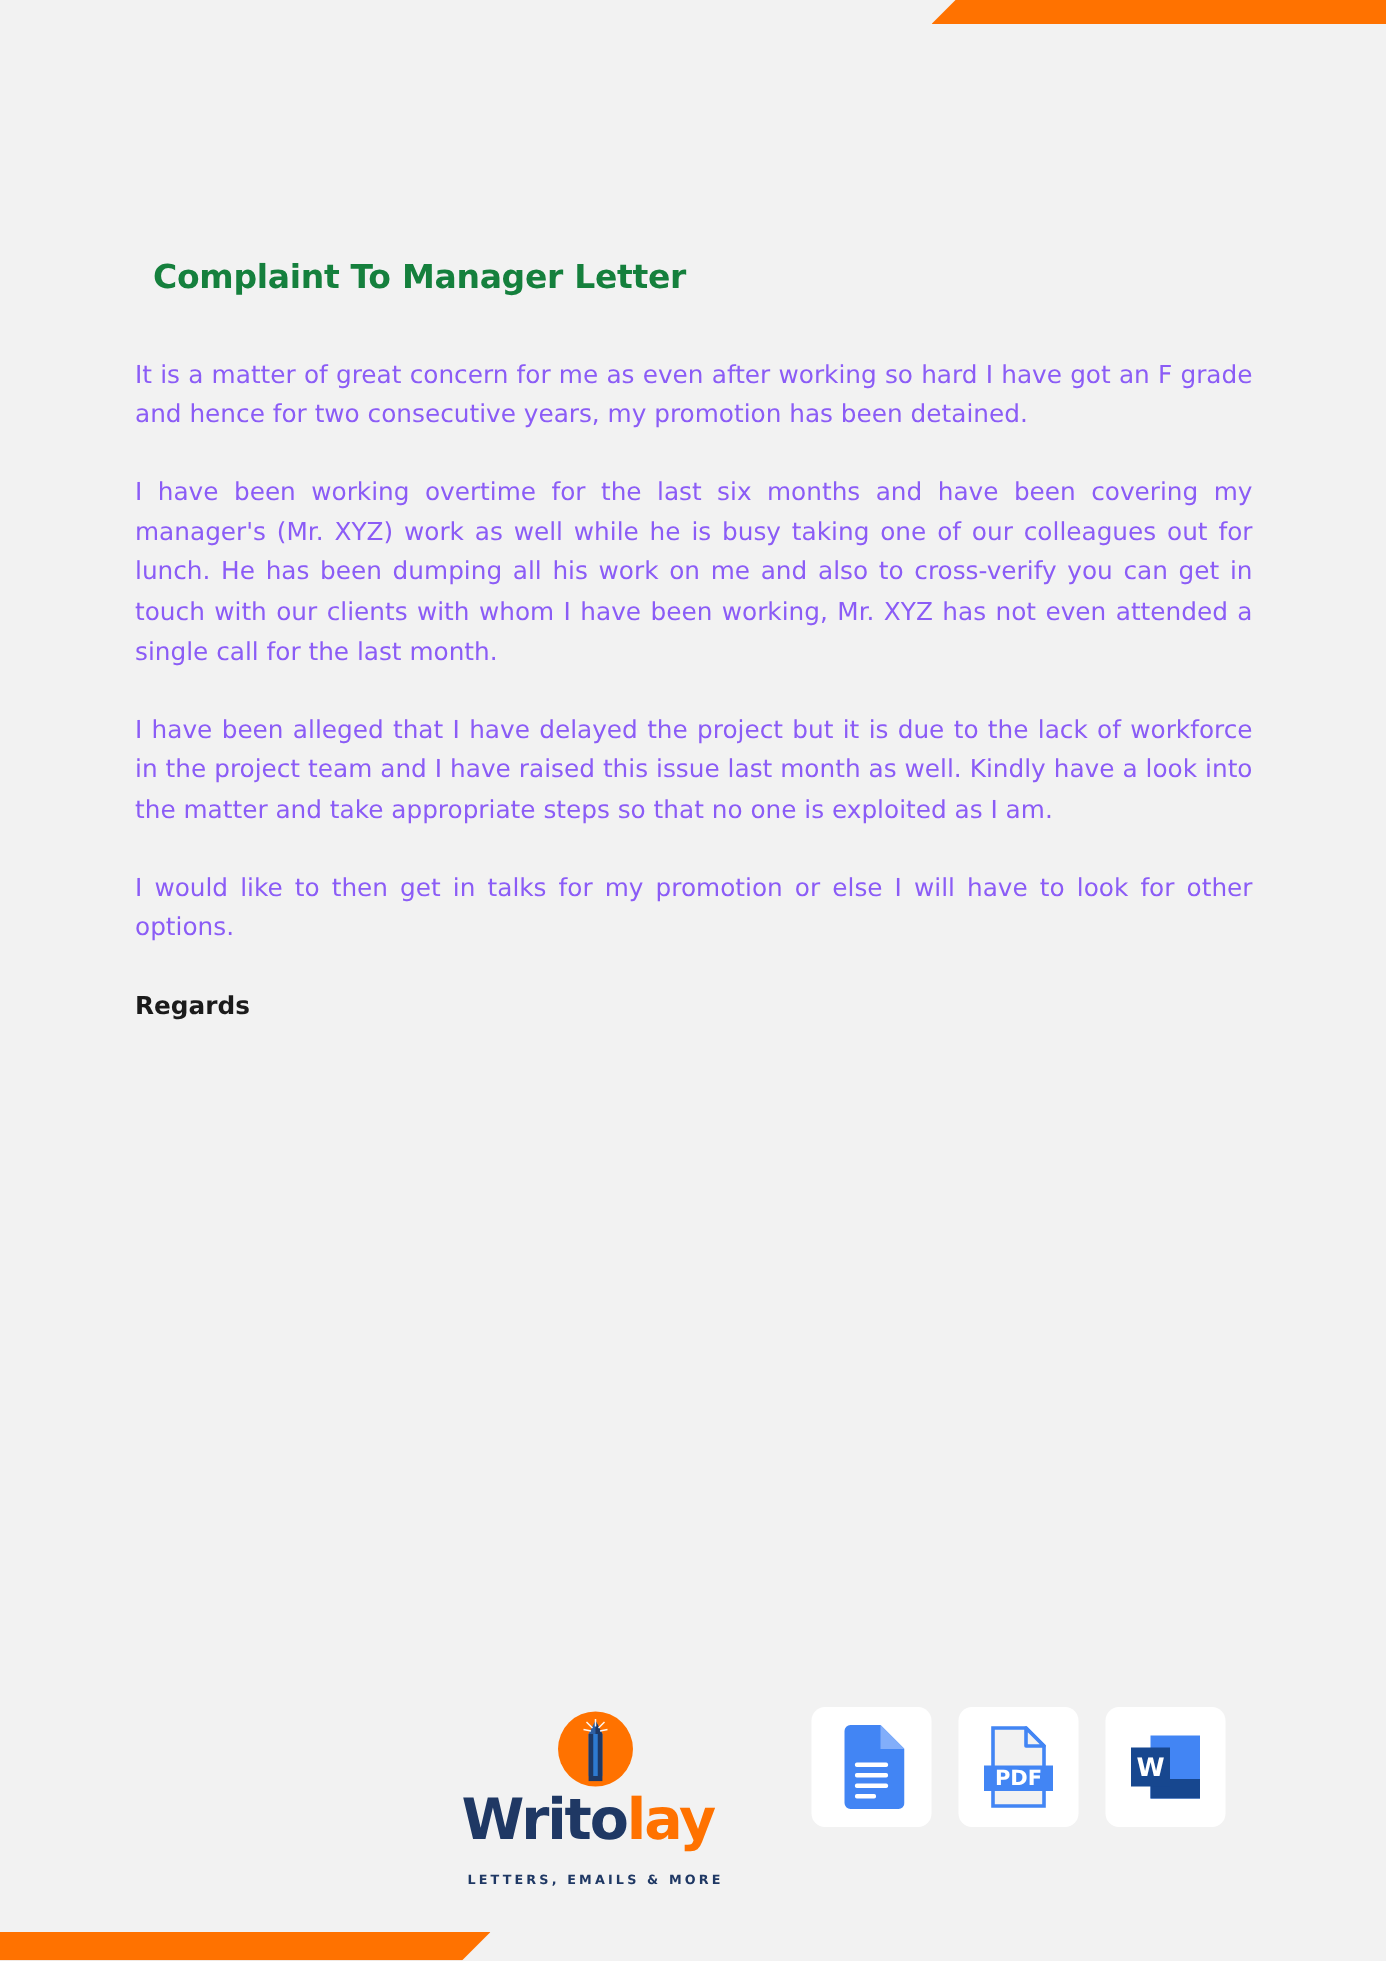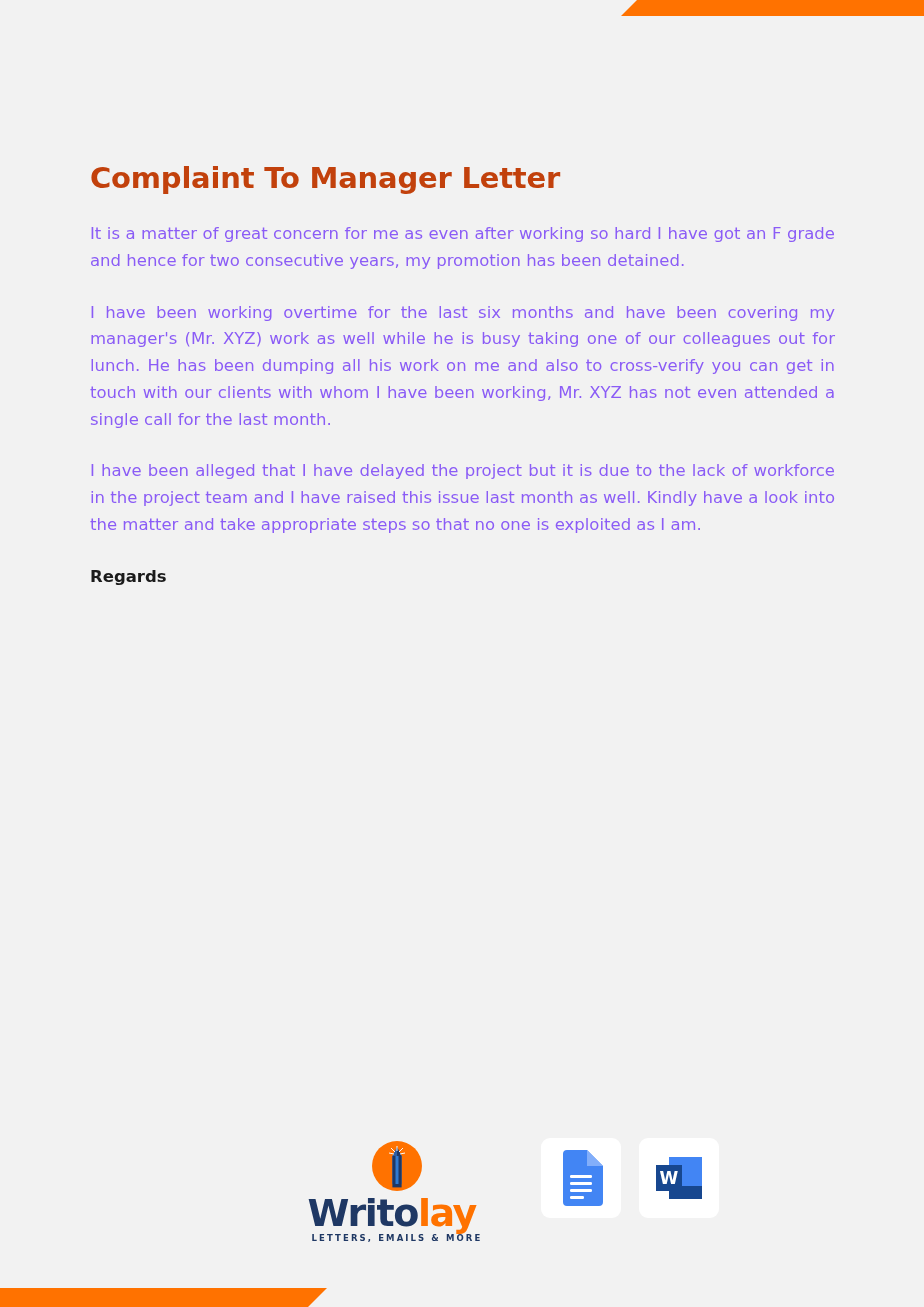--- a/index.html
+++ b/index.html
@@ -45,26 +45,26 @@
 
   
   .letter {
     position: absolute;
     left: 90px;
     top: 0;
     width: 745px;
   }
 
   .letter-title {
-    margin: 0;
+    margin: 12px;
     padding-top: 160px;
     font-family: "DejaVu Sans", sans-serif;
-    font-size: 29px;
-    font-weight: bold;
-    color: #c2410c;
+    font-size: 22px;
+    font-weight: bold;
+    color: #15803d;
     letter-spacing: -0.2px;
     line-height: 1.25;
   }
 
   .salutation {
     margin: 0;
     padding-top: 48px;
     font-size: 16.5px;
     font-weight: bold;
     color: #1b1b1b;
@@ -145,21 +145,21 @@
     white-space: nowrap;
   }
   .logo-text .writo { color: #1f3864; }
   .logo-text .lay { color: #ff7200; }
   .logo-tagline {
     font-family: "DejaVu Sans", sans-serif;
     font-size: 8.5px;
     font-weight: bold;
     color: #1f3864;
     letter-spacing: 2.1px;
-    margin-top: 2px;
+    margin-top: 18px;
     margin-left: 4px;
     white-space: nowrap;
   }
 
   .file-buttons {
     position: absolute;
     left: 541px;
     top: 6px;
     display: flex;
     gap: 18px;
@@ -184,20 +184,21 @@
   <div class="deco-bottom-left"></div>
 
   <div class="letter">
 
     <h1 class="letter-title">Complaint To Manager Letter</h1>
 
 
     <p class="para">It is a matter of great concern for me as even after working so hard I have got an F grade and hence for two consecutive years, my promotion has been detained.</p>
     <p class="para">I have been working overtime for the last six months and have been covering my manager's (Mr. XYZ) work as well while he is busy taking one of our colleagues out for lunch. He has been dumping all his work on me and also to cross-verify you can get in touch with our clients with whom I have been working, Mr. XYZ has not even attended a single call for the last month.</p>
     <p class="para">I have been alleged that I have delayed the project but it is due to the lack of workforce in the project team and I have raised this issue last month as well. Kindly have a look into the matter and take appropriate steps so that no one is exploited as I am.</p>
+    <p class="para">I would like to then get in talks for my promotion or else I will have to look for other options.</p>
 
     <p class="signoff">Regards</p>
   </div>
 
   <div class="footer">
 
     <div class="brand-logo">
       <div class="logo-mark">
         <div class="logo-circle"></div>
         <svg class="logo-pencil" viewBox="0 0 18 42">
@@ -230,20 +231,28 @@
           <path d="M28 0 l16 16 h-16 z" fill="#82aefa"></path>
           <g fill="#ffffff">
             <rect x="11" y="25" width="22" height="3" rx="1.2"></rect>
             <rect x="11" y="32" width="22" height="3" rx="1.2"></rect>
             <rect x="11" y="39" width="22" height="3" rx="1.2"></rect>
             <rect x="11" y="46" width="14" height="3" rx="1.2"></rect>
           </g>
         </svg>
       </div>
 
+      <div class="file-btn">
+        <svg width="48" height="56" viewBox="0 0 48 56">
+          <path d="M7 2 h22 l12 12 v40 h-34 z" fill="#f2f2f2" stroke="#4285f4" stroke-width="2.4"></path>
+          <path d="M29 2 l12 12 h-12 z" fill="#f2f2f2" stroke="#4285f4" stroke-width="2.4" stroke-linejoin="round"></path>
+          <rect x="1" y="27" width="46" height="17" fill="#4285f4"></rect>
+          <text x="24" y="40" text-anchor="middle" fill="#ffffff" font-family="DejaVu Sans, sans-serif" font-size="14" font-weight="bold">PDF</text>
+        </svg>
+      </div>
 
       <div class="file-btn">
         <svg width="52" height="52" viewBox="0 0 52 52">
           <rect x="16" y="5" width="33" height="42" fill="#4285f4"></rect>
           <rect x="16" y="34" width="33" height="13" fill="#17478f"></rect>
           <rect x="3" y="13" width="26" height="26" fill="#17478f"></rect>
           <text x="16" y="32" text-anchor="middle" fill="#ffffff" font-family="DejaVu Sans, sans-serif" font-size="17" font-weight="bold">W</text>
         </svg>
       </div>
 

